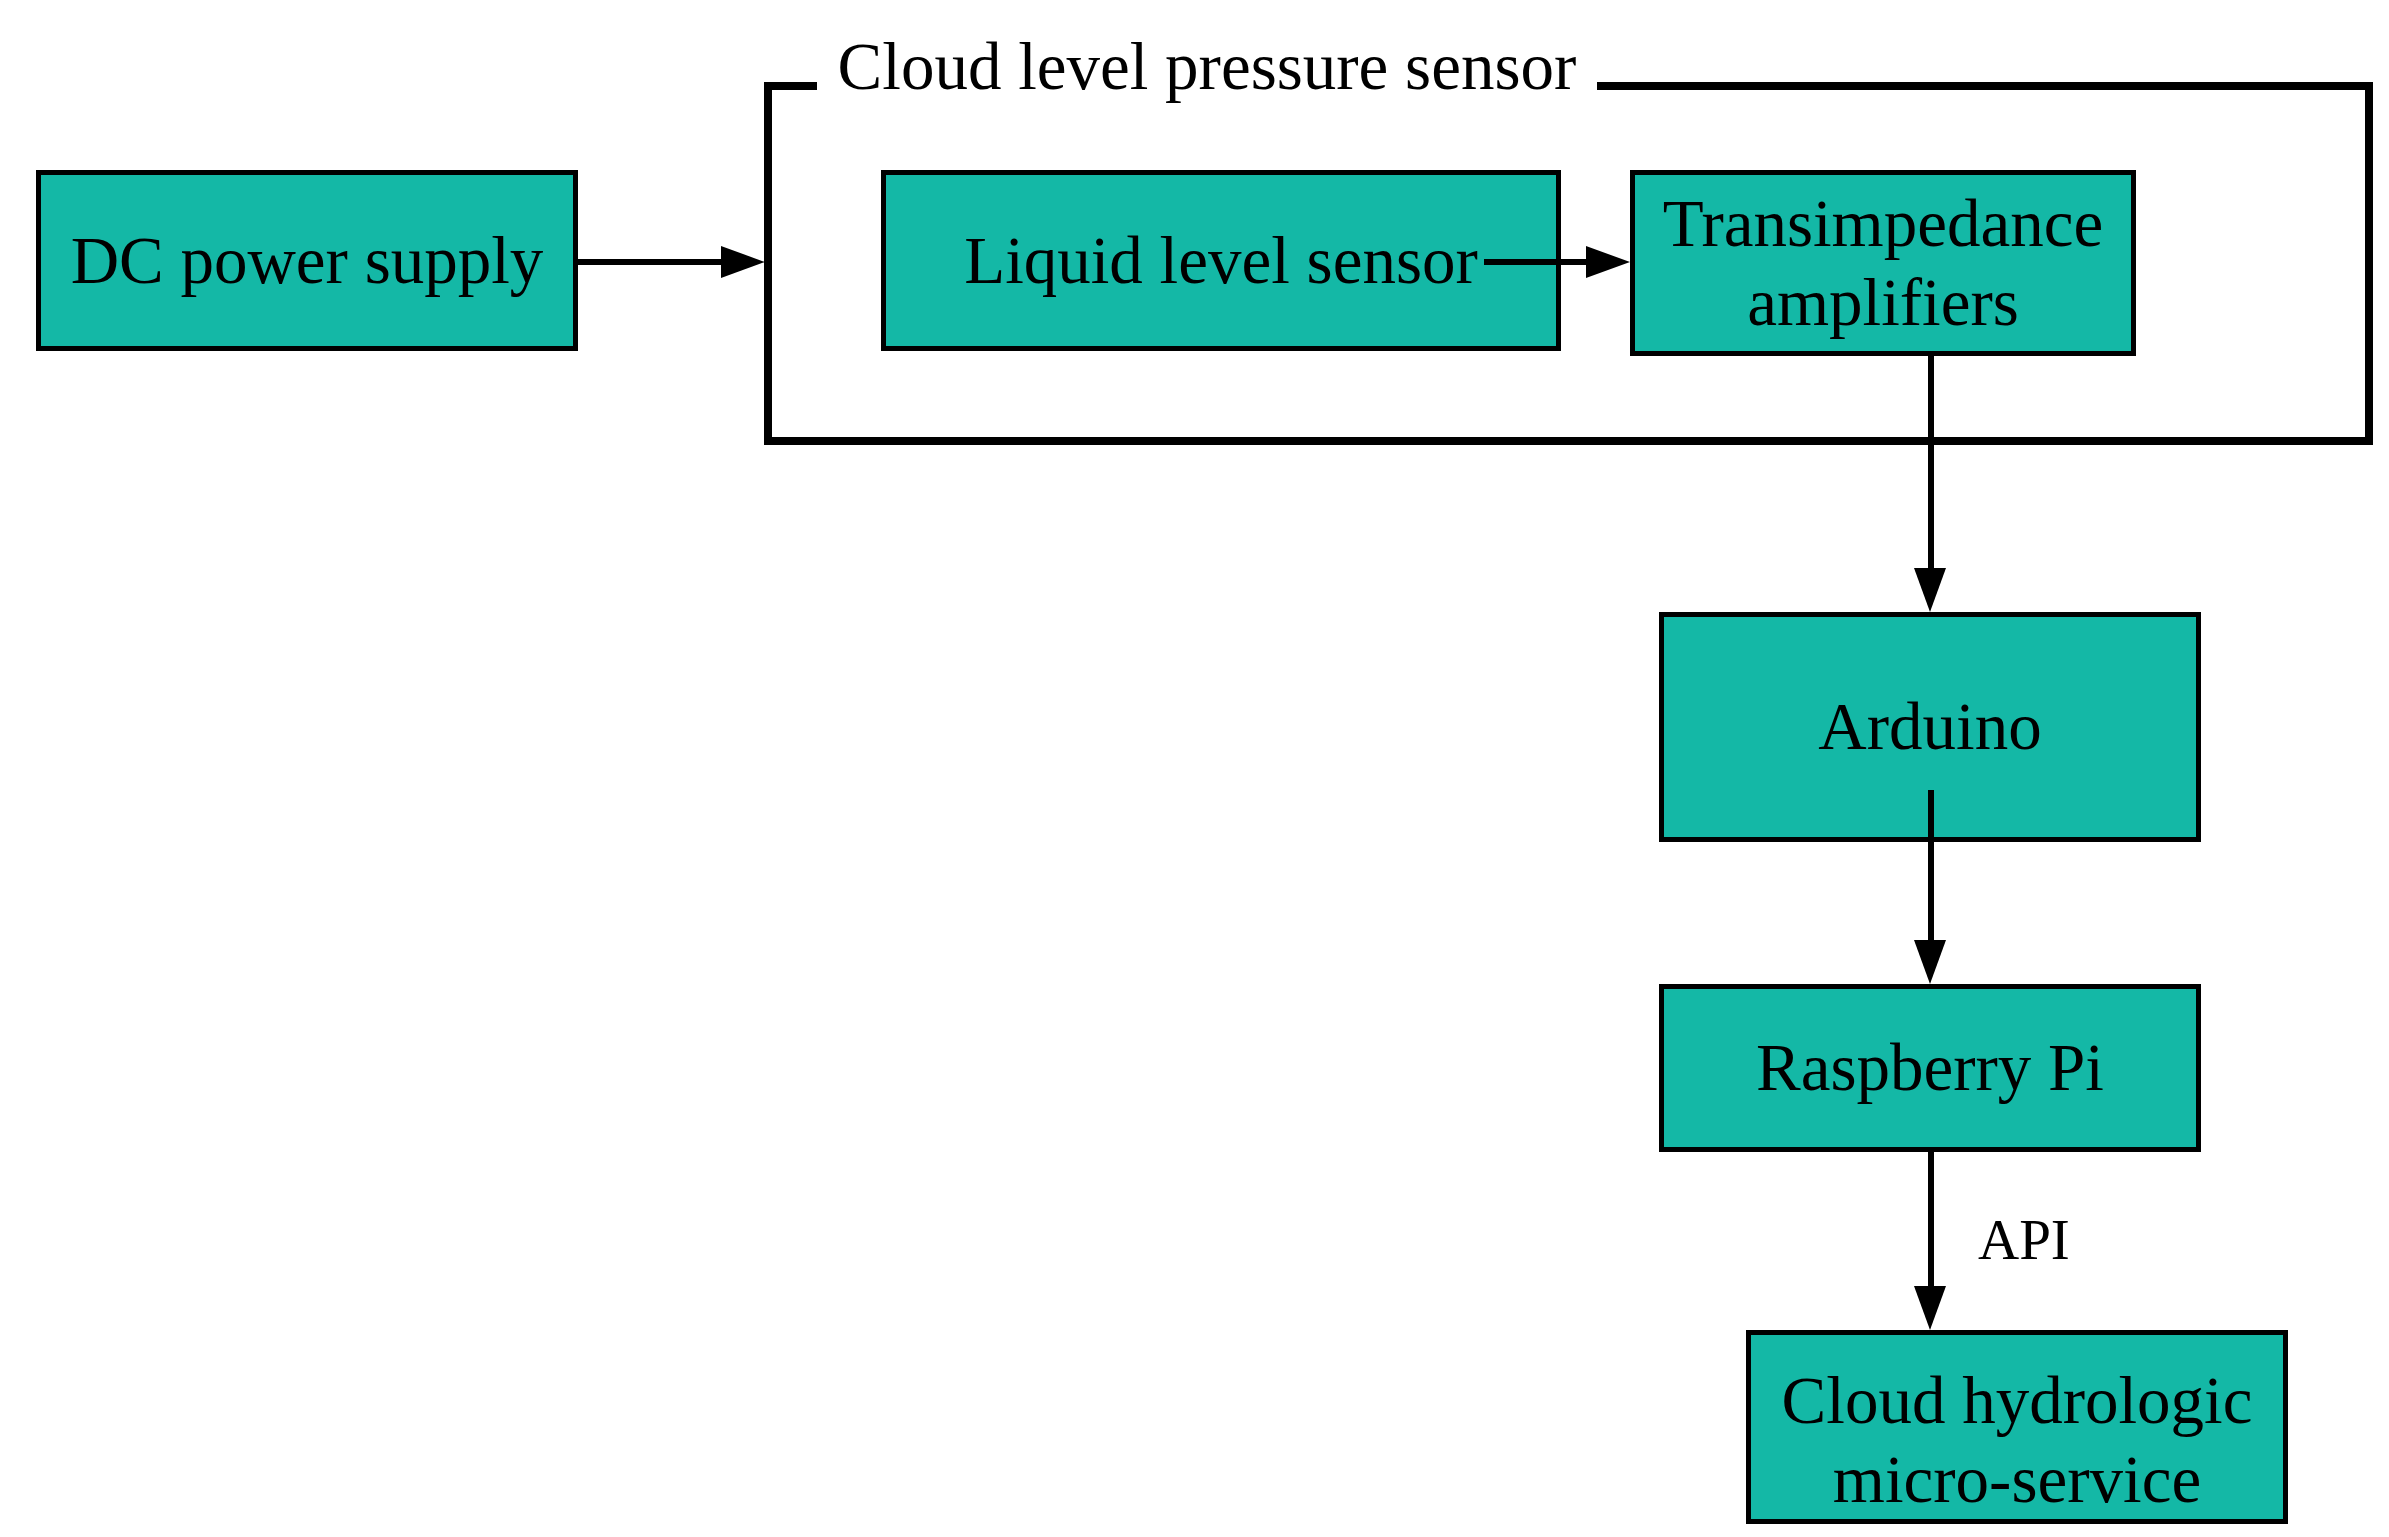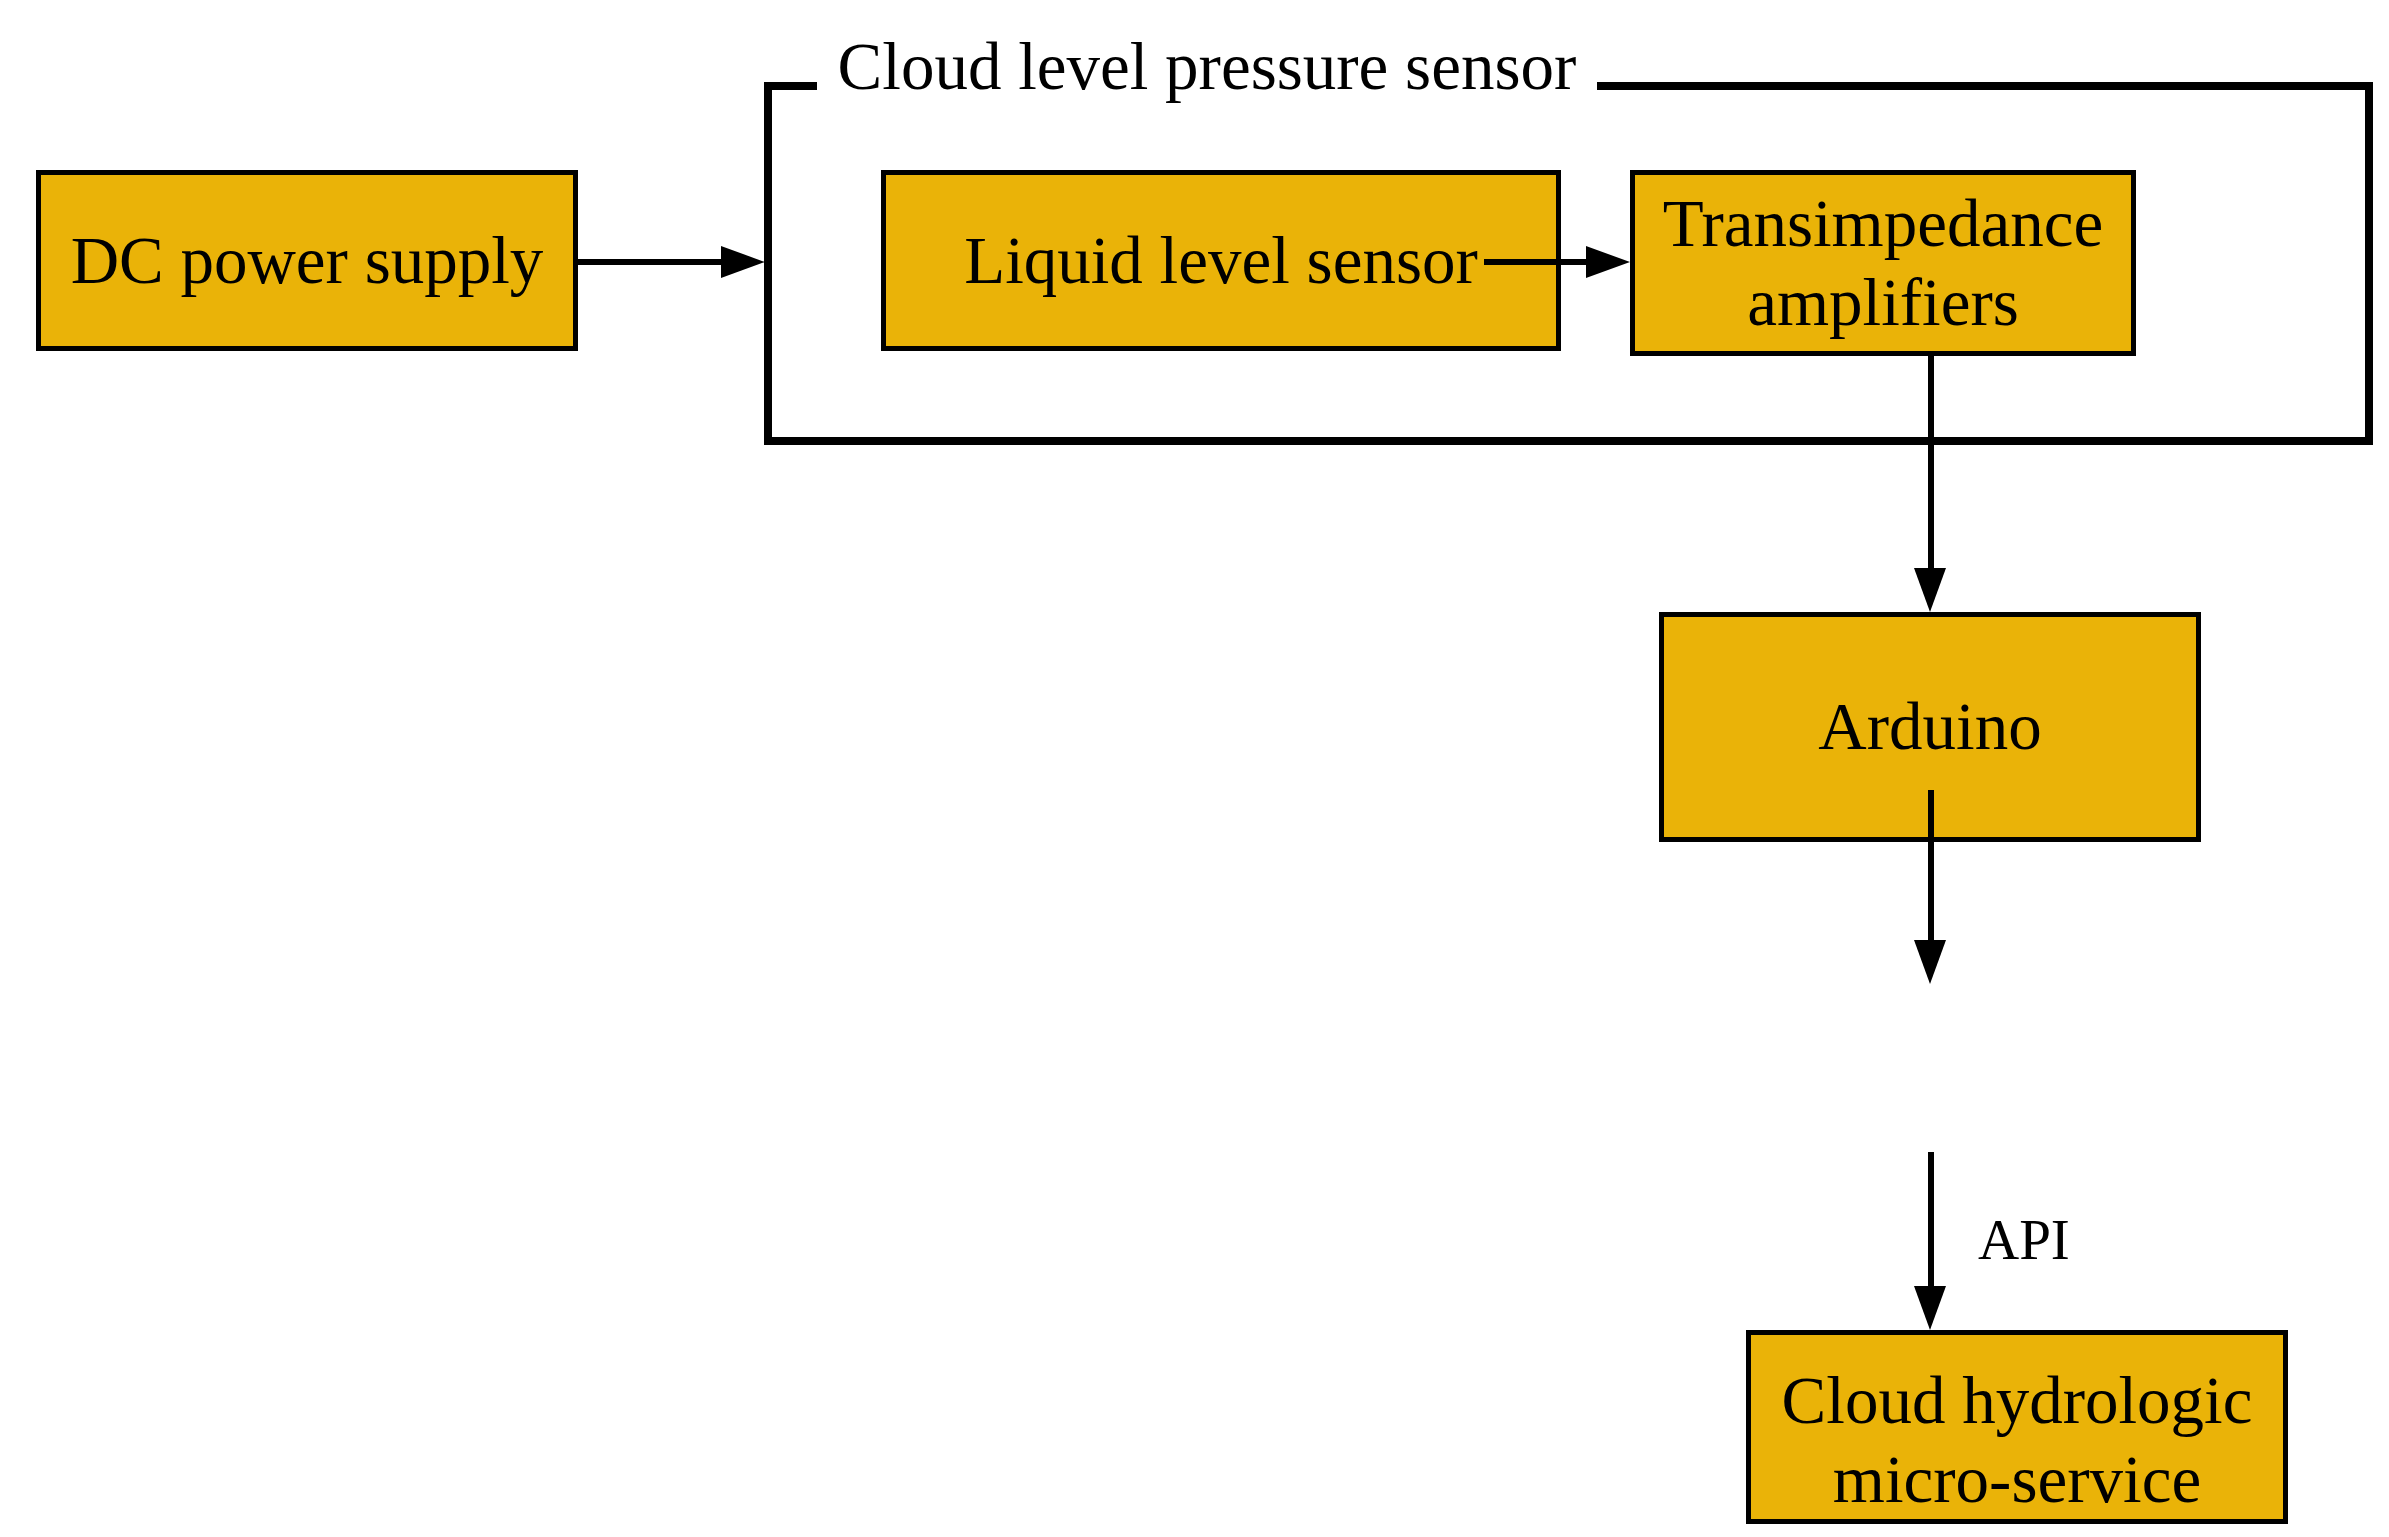--- a/index.html
+++ b/index.html
@@ -13,21 +13,21 @@
     height: 1537px;
     background: #ffffff;
     font-family: "Liberation Serif", "DejaVu Serif", serif;
     color: #000000;
     overflow: hidden;
   }
   .node {
     position: absolute;
     box-sizing: border-box;
     border: 5.6px solid #000000;
-    background: #eab308;
+    background: #14b8a6;
     display: flex;
     align-items: center;
     justify-content: center;
     text-align: center;
     font-size: 67px;
     line-height: 1.18;
   }
   .node .label-text {
     display: block;
     padding: 0 16px;
@@ -130,20 +130,23 @@
   <div class="shaft-v" id="edge-trans-shaft"></div>
   <div class="head-down" id="edge-trans-head"></div>
 
   <div class="node" id="arduino-box">
     <span class="label-text">Arduino</span>
   </div>
 
   <div class="shaft-v" id="edge-arduino-shaft"></div>
   <div class="head-down" id="edge-arduino-head"></div>
 
+  <div class="node" id="rpi-box">
+    <span class="label-text">Raspberry Pi</span>
+  </div>
 
   <div class="shaft-v" id="edge-rpi-shaft"></div>
   <div class="head-down" id="edge-rpi-head"></div>
   <div class="edge-label" id="api-label">API</div>
 
   <div class="node" id="cloud-box">
     <span class="label-text">Cloud hydrologic micro-service</span>
   </div>
 
 </div>

